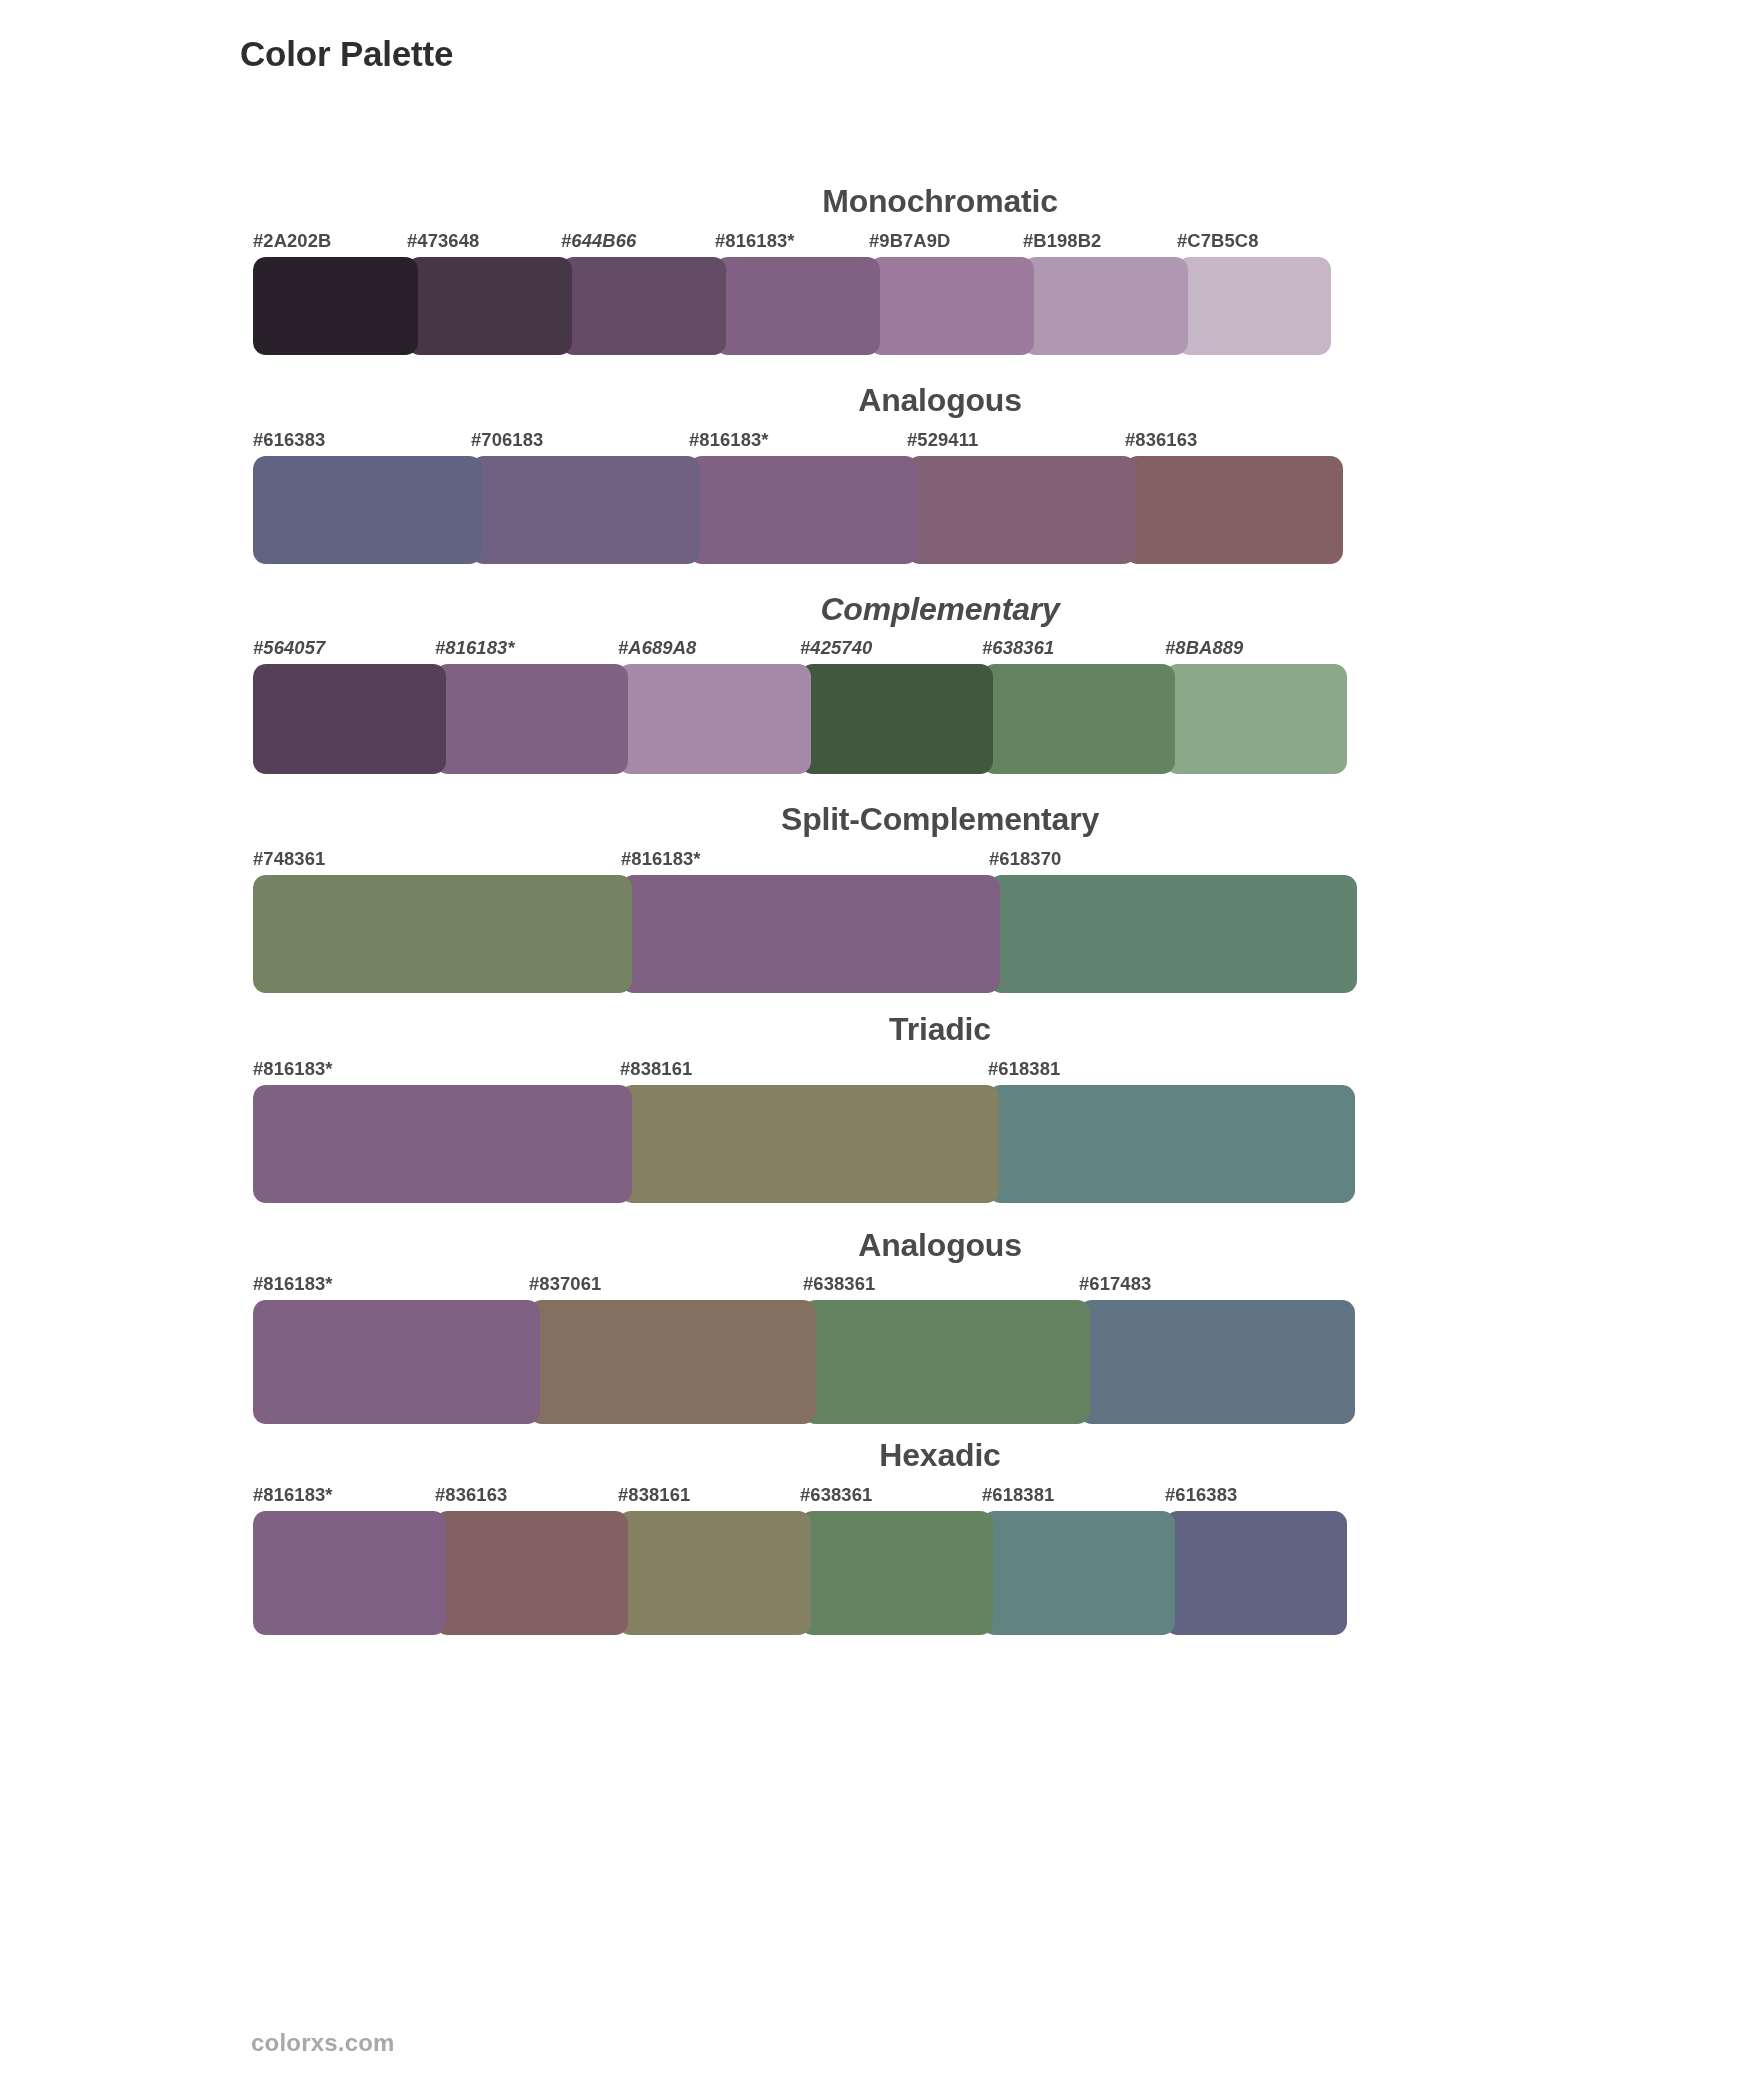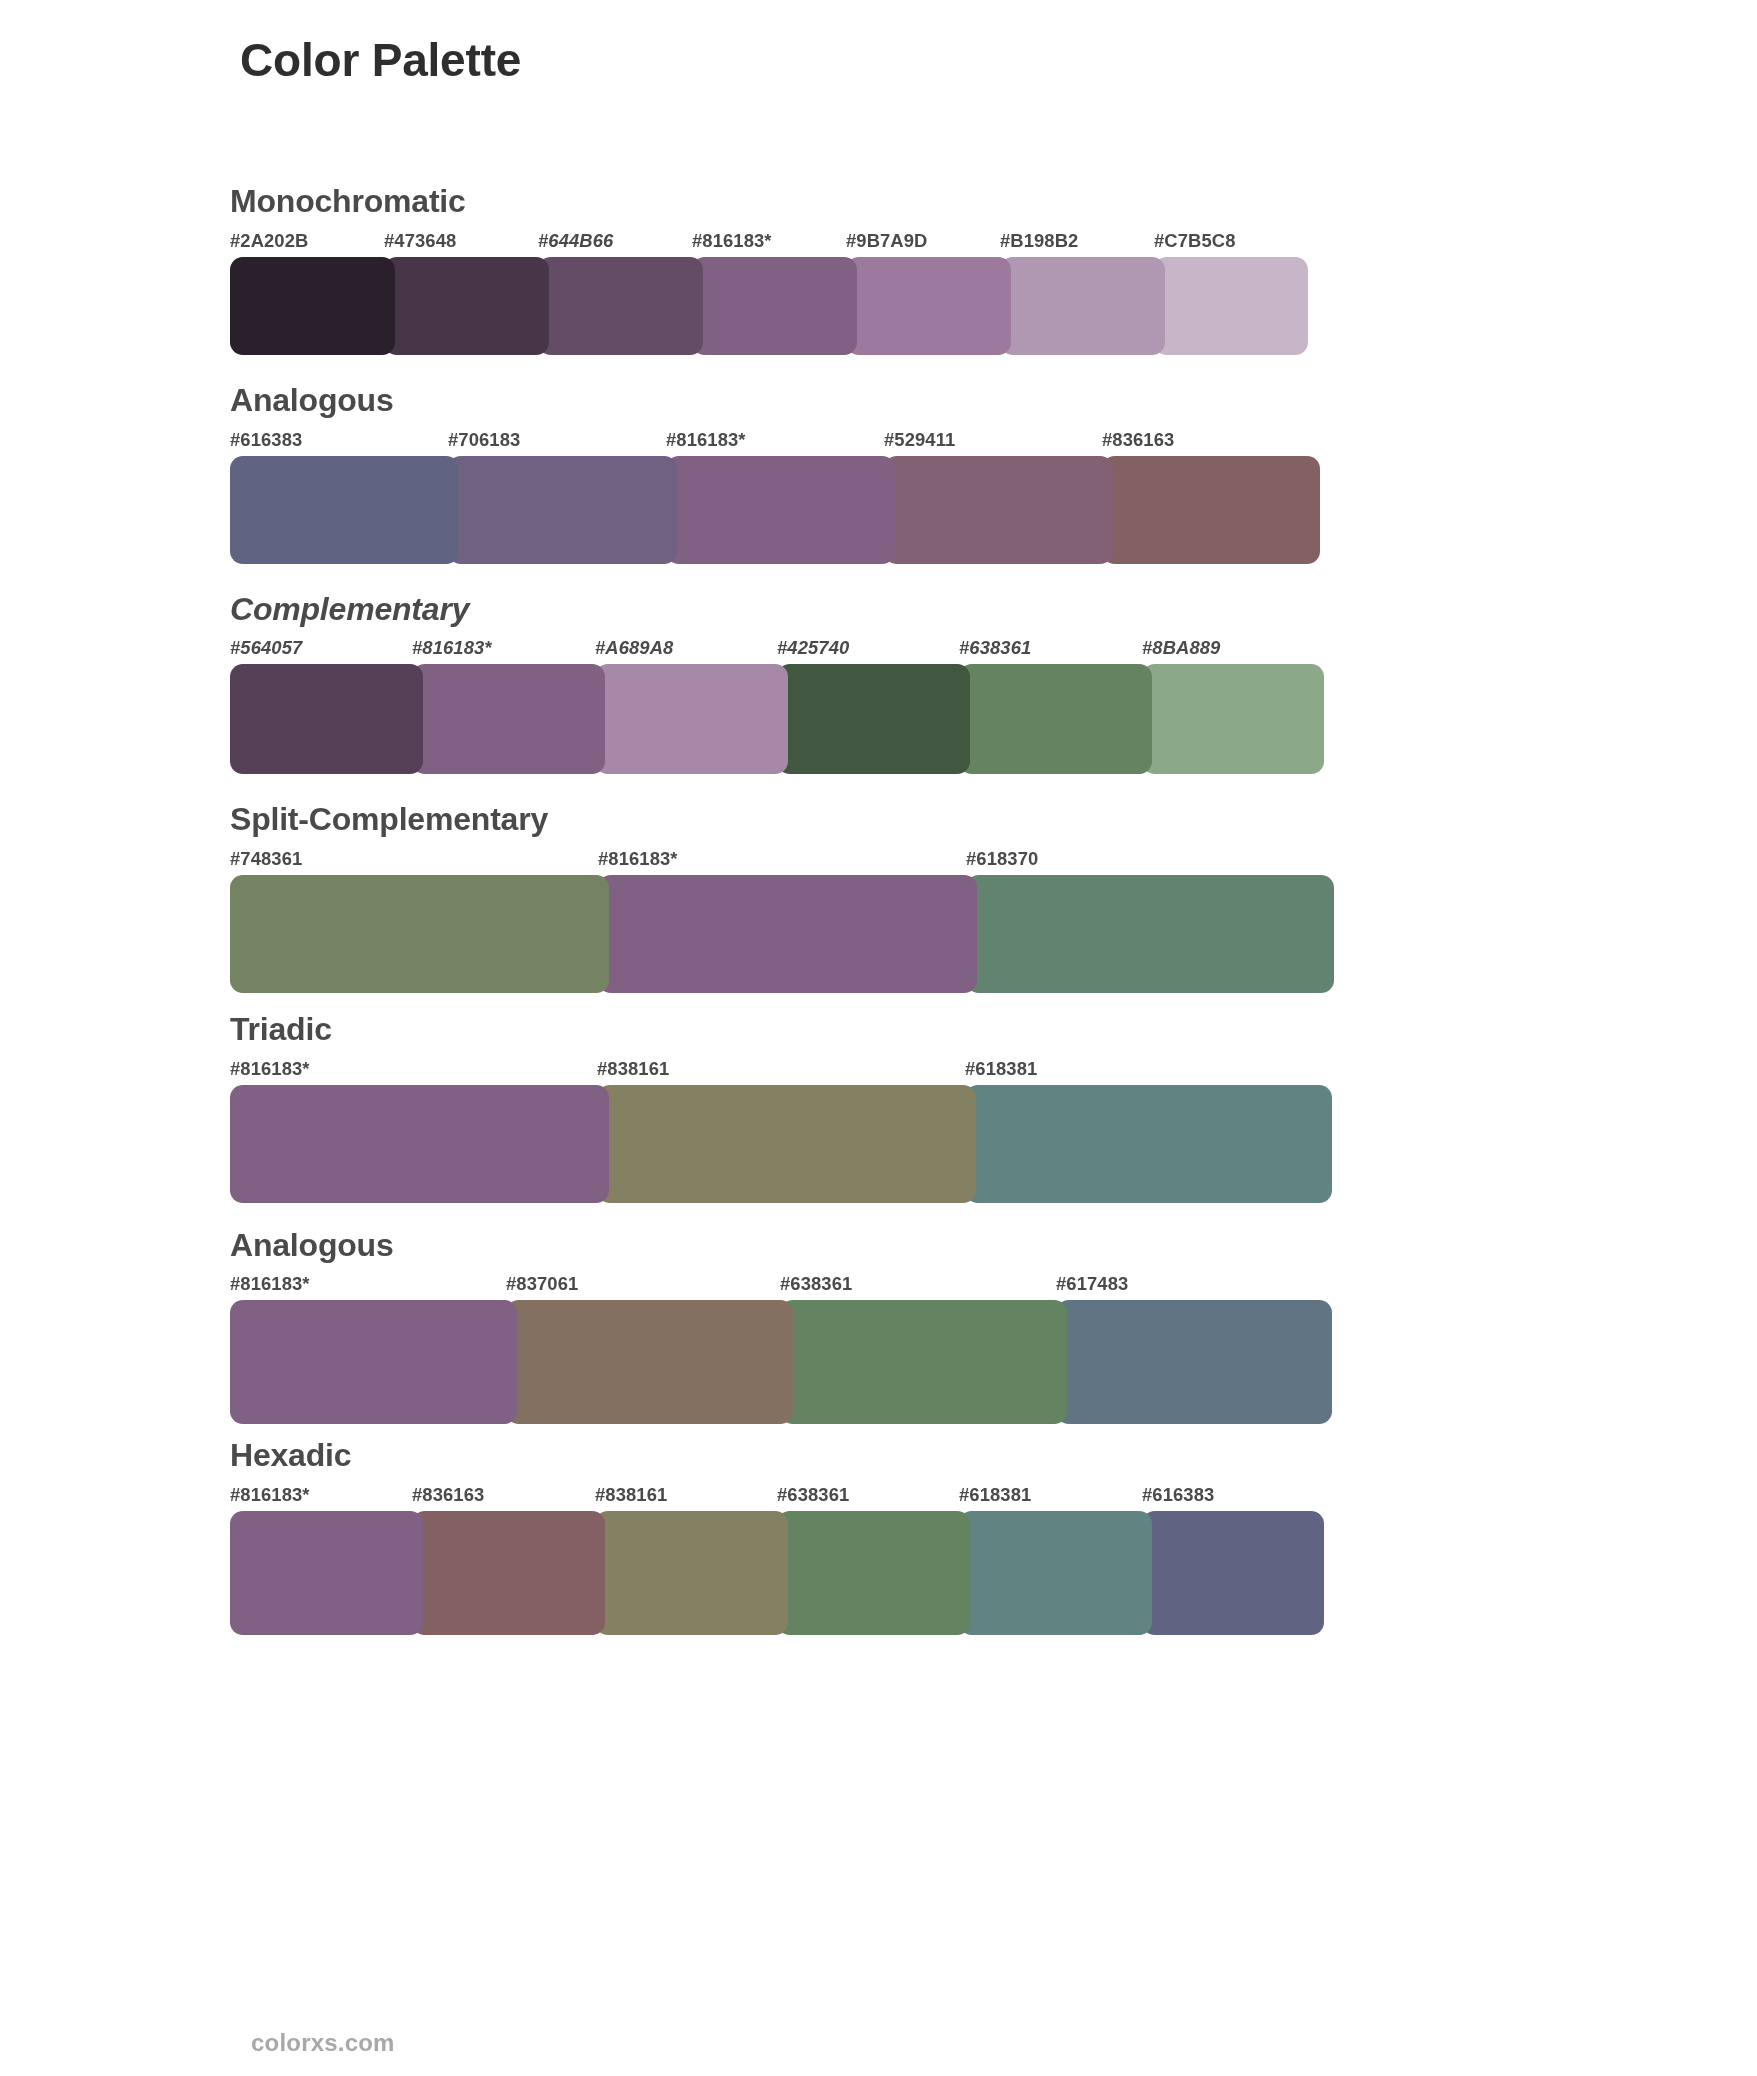--- a/index.html
+++ b/index.html
@@ -35,34 +35,35 @@
   .page-title {
     font-size: 47px;
     font-weight: bold;
     color: #2e2e2e;
     letter-spacing: -0.4px;
     line-height: 1.15;
     white-space: nowrap;
   }
 
   .page-subtitle {
-    font-size: 46px;
+    font-size: 35px;
     font-weight: bold;
     color: #2e2e2e;
     letter-spacing: -0.2px;
     line-height: 1.15;
     margin-top: 16px;
   }
 
   
   .sections {
     position: absolute;
-    left: 230px;
+    left: 253px;
     top: 185px;
     width: 1374px;
+    text-align: center;
   }
 
   .section {
     position: relative;
     margin-bottom: 14.4px;
   }
 
   .section-heading {
     font-size: 32px;
     font-weight: bold;

